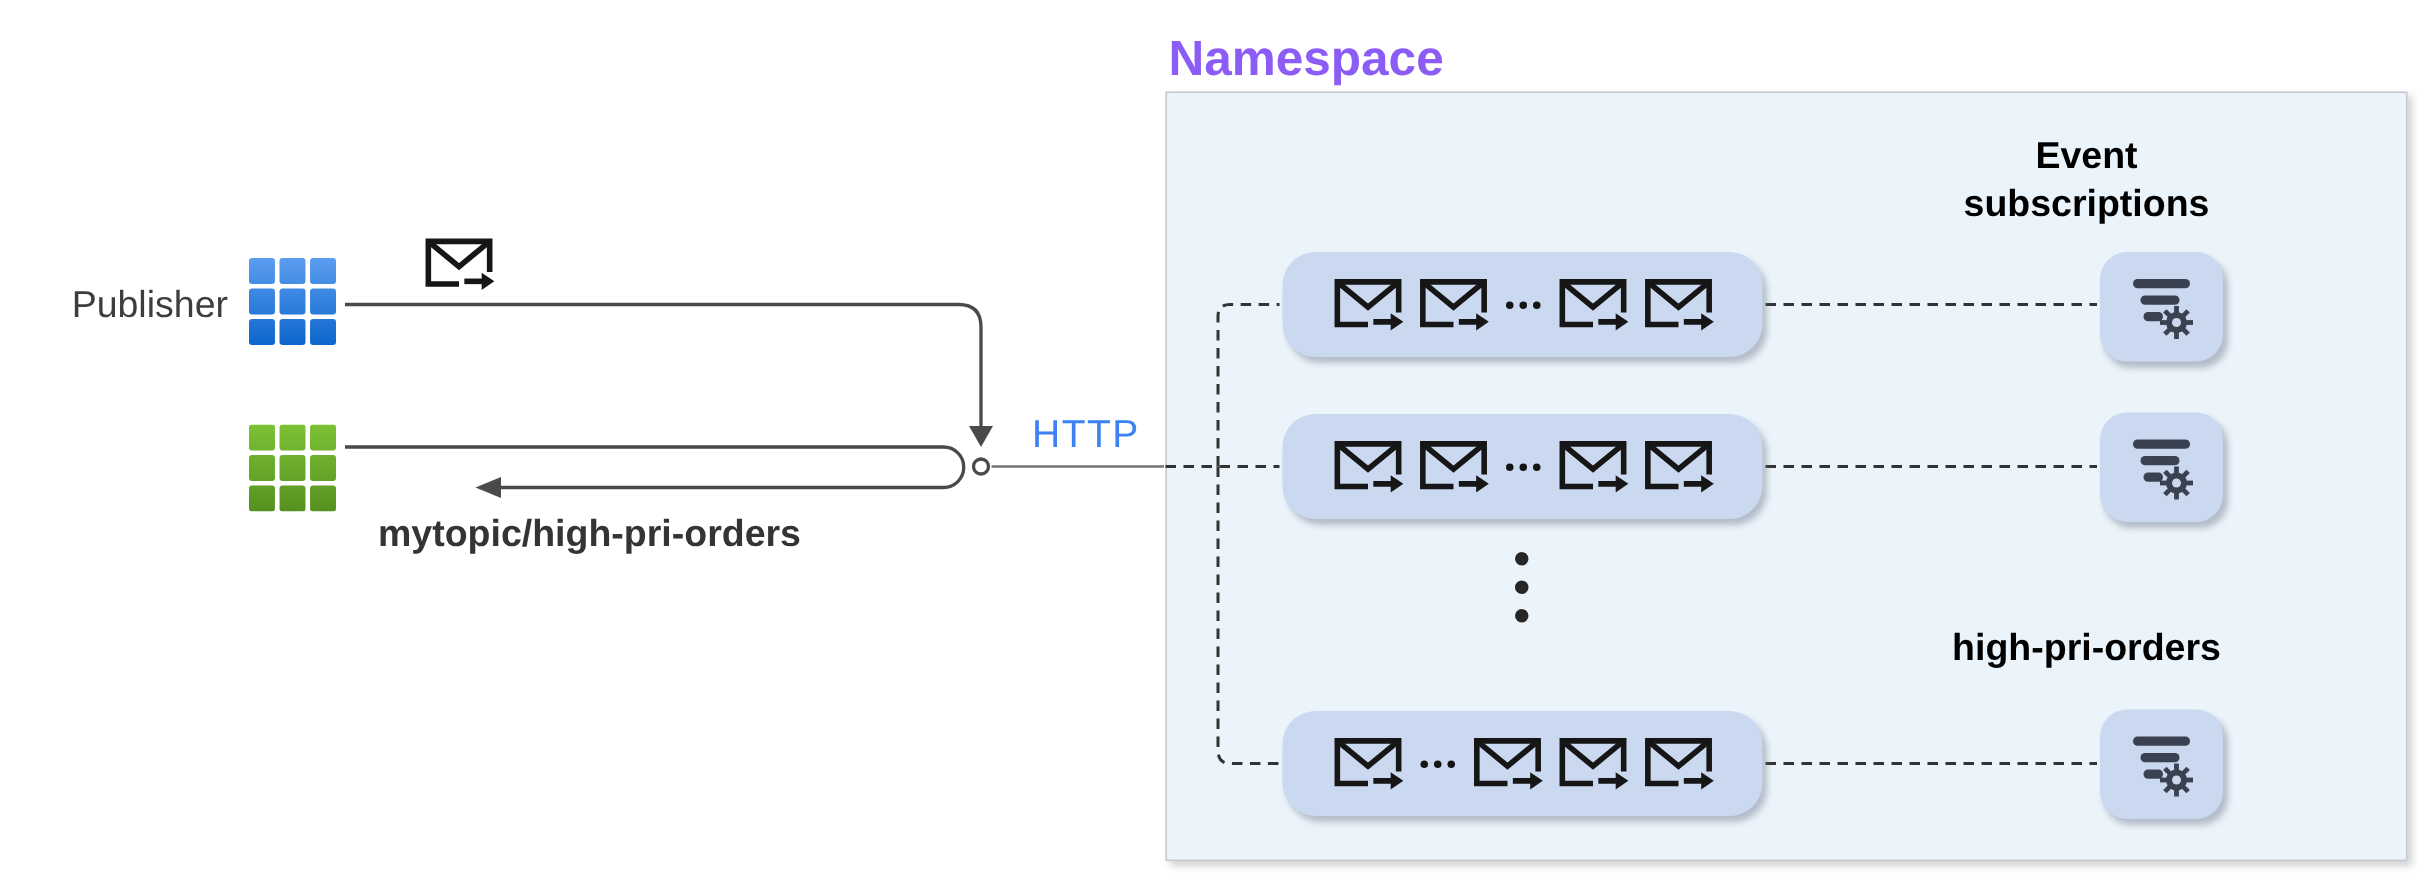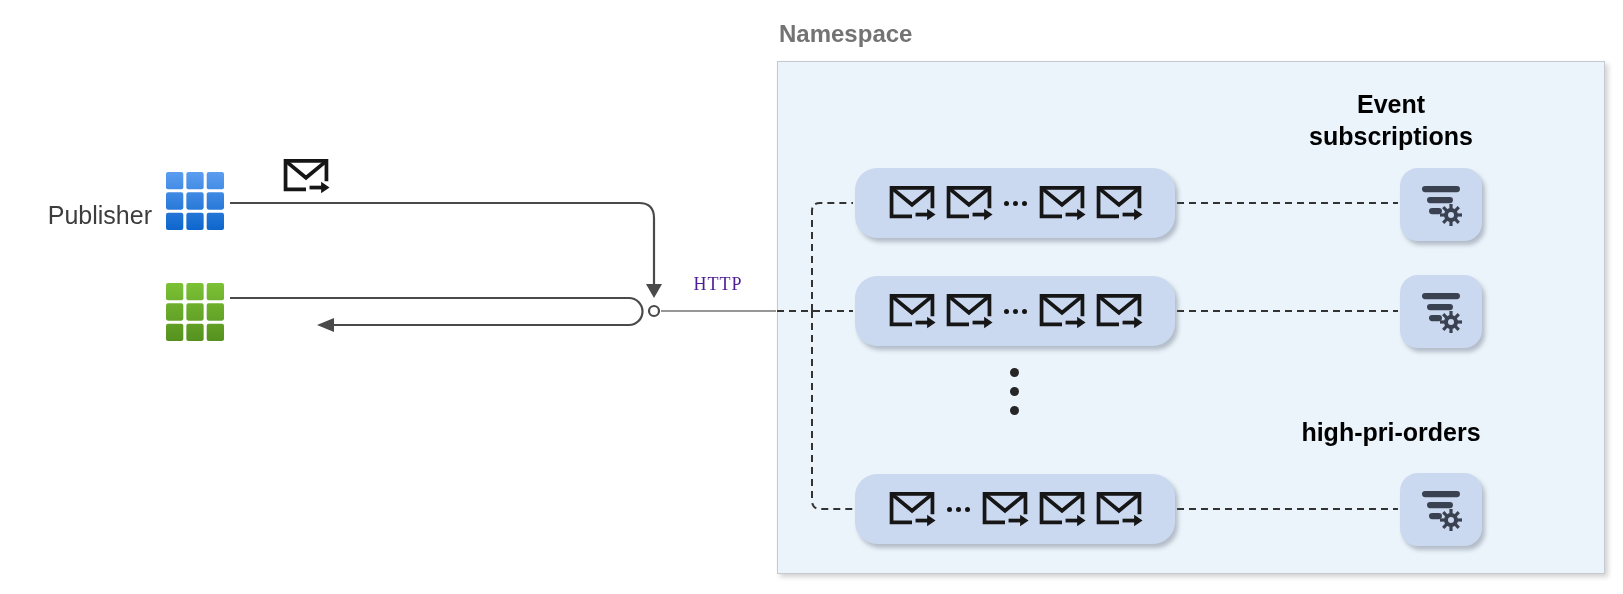--- a/index.html
+++ b/index.html
@@ -2,31 +2,31 @@
 <html><head>
 <meta charset="utf-8">
 <style>
   html,body{margin:0;padding:0;background:#ffffff;}
   .stage{
     position:relative;width:1623px;height:594px;
     font-family:"Liberation Sans",sans-serif;color:#3d3d3d;overflow:hidden;
   }
   .abs{position:absolute;}
   
-  .side-label{font-size:25px;color:#3d3d3d;text-align:right;z-index:3;margin-top:12px;}
+  .side-label{font-size:25px;color:#3d3d3d;text-align:right;z-index:3;}
   .pull-block{z-index:3;font-size:25px;line-height:35px;color:#3d3d3d;}
   .pull-block .bold{font-weight:700;color:#343434;}
-  .http-label{z-index:3;font-size:18px;color:#4c1d95;text-align:center;letter-spacing:1px;font-family:Liberation Serif, serif;}
+  .http-label{z-index:3;font-size:26px;color:#3b82f6;text-align:center;letter-spacing:1px;}
   
   .panel{
     left:777px;top:61px;width:828px;height:513px;
     background:#ebf4fa;border:1.5px solid #c6cacf;box-sizing:border-box;
     box-shadow:3px 3px 5px rgba(0,0,0,.18);z-index:1;
   }
-  .ns-title{left:779px;top:20px;font-size:24px;font-weight:700;color:#737373;z-index:3;}
+  .ns-title{left:779px;top:20px;font-size:33px;font-weight:700;color:#8b5cf6;z-index:3;}
   .heading{font-size:25px;font-weight:700;color:#000000;text-align:center;line-height:32px;z-index:3;}
   .topic-row{
     width:320px;height:70px;border-radius:22px;background:#cbd9f0;
     box-shadow:3px 4px 4px rgba(110,120,140,.45);
     display:flex;align-items:center;justify-content:center;gap:9px;z-index:3;
   }
   .env{width:48px;height:40px;display:block;}
   .hdots{display:flex;gap:4px;align-items:center;margin:0 2px;}
   .hdots i{width:5px;height:5px;border-radius:50%;background:#141414;display:block;}
   .vdots{display:flex;flex-direction:column;gap:10px;align-items:center;z-index:3;}
@@ -135,20 +135,21 @@
       <rect x="0" y="20" width="17" height="17" rx="2"></rect>
         <rect x="20" y="20" width="17" height="17" rx="2"></rect>
         <rect x="40" y="20" width="17" height="17" rx="2"></rect>
       <rect x="0" y="40" width="17" height="17" rx="2"></rect>
         <rect x="20" y="40" width="17" height="17" rx="2"></rect>
         <rect x="40" y="40" width="17" height="17" rx="2"></rect>
     </g>
   </svg>
 
   <div class="abs pull-block" style="left:252px;top:339px;">
+    <div class="bold">mytopic/high-pri-orders</div>
   </div>
 
   <div class="abs http-label" style="left:688px;top:274px;width:60px;">HTTP</div>
 
   <div class="abs ns-title">Namespace</div>
   <div class="abs heading" style="left:1285px;top:88px;width:212px;">Event subscriptions</div>
 
   <div class="abs topic-row" style="left:855px;top:168px;">
     <svg class="env">
         <use href="#env-icon"></use>

